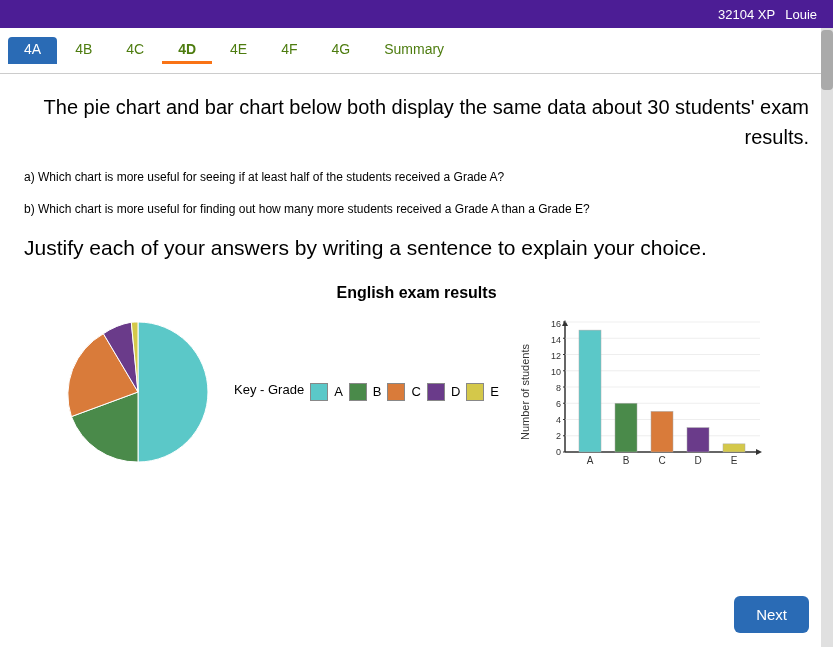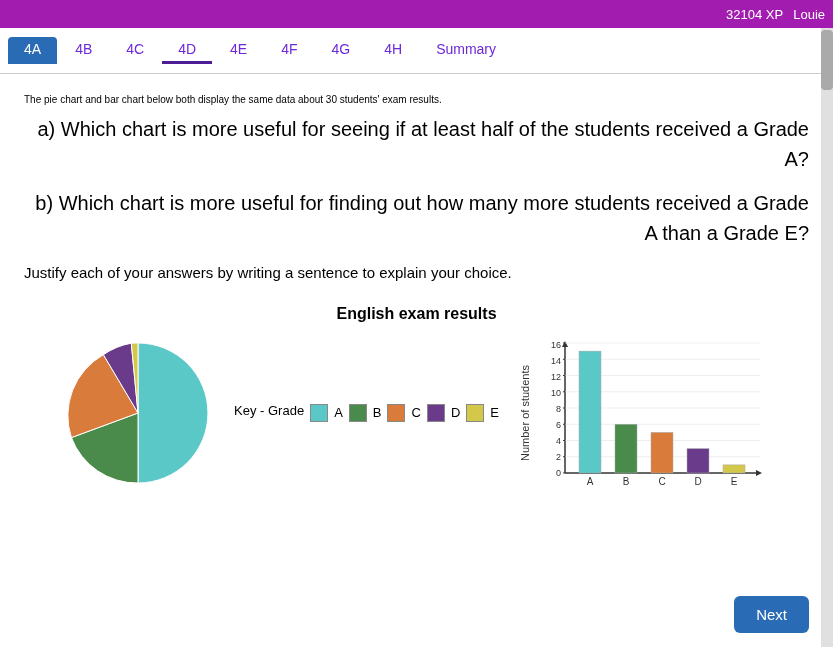--- a/index.html
+++ b/index.html
@@ -7,26 +7,26 @@
       font-family: Arial, sans-serif;
       background: #fff;
       width: 833px;
       height: 647px;
       overflow: hidden;
       position: relative;
     }
 
     
     .top-bar {
-      background: #a21caf;
+      background: #4c1d95;
       height: 28px;
       display: flex;
       align-items: center;
       justify-content: flex-end;
-      padding-right: 8px;
+      padding-right: 16px;
     }
     .top-bar-info {
       color: #fff;
       font-size: 13px;
       display: flex;
       align-items: center;
       gap: 10px;
     }
 
     
@@ -34,62 +34,63 @@
       background: #fff;
       border-bottom: 1px solid #ccc;
       display: flex;
       align-items: flex-end;
       padding: 9px 8px;
       height: 46px;
     }
     .tab {
       padding: 8px 16px;
       font-size: 14px;
-      color: #6d28d9;
+      color: #4d7c0f;
       cursor: pointer;
       border-bottom: 3px solid transparent;
       margin-right: 2px;
       height: 100%;
       display: flex;
       align-items: center;
     }
     .tab.active {
       background: #2a6bb5;
       color: #fff;
       border-bottom: 3px solid #2a6bb5;
       border-radius: 4px 4px 0 0;
     }
     .tab.underlined {
-      border-bottom: 3px solid #4c1d95;
+      border-bottom: 3px solid #f97316;
+      font-weight: bold;
     }
 
     
     .main-content {
       padding: 18px 24px 10px 24px;
       overflow-y: auto;
       height: calc(647px - 28px - 46px);
       position: relative;
     }
 
     .intro-text {
-      text-align: left;
-      font-size: 10px;
-      margin-bottom: 7px;
+      text-align: right;
+      font-size: 20px;
+      margin-bottom: 16px;
       line-height: 1.5;
     }
 
     .question {
-      font-size: 20px;
+      font-size: 12px;
       margin-bottom: 14px;
       line-height: 1.5;
-      text-align: right;
+      text-align: left;
     }
 
     .justify-text {
-      font-size: 15px;
+      font-size: 21px;
       margin-bottom: 20px;
       line-height: 1.5;
     }
 
     .charts-title {
       text-align: center;
       font-size: 16px;
       font-weight: bold;
       margin-bottom: 10px;
     }
@@ -203,21 +204,20 @@
 </div>
 
 <div class="tab-bar">
   <div class="tab active">4A</div>
   <div class="tab">4B</div>
   <div class="tab">4C</div>
   <div class="tab underlined">4D</div>
   <div class="tab">4E</div>
   <div class="tab">4F</div>
   <div class="tab">4G</div>
-  <div class="tab">4H</div>
   <div class="tab">Summary</div>
 </div>
 
 <div class="scrollbar">
   <div class="scrollbar-thumb"></div>
 </div>
 
 <div class="main-content">
 
   <p class="intro-text">The pie chart and bar chart below both display the same data about 30 students' exam results.</p>

